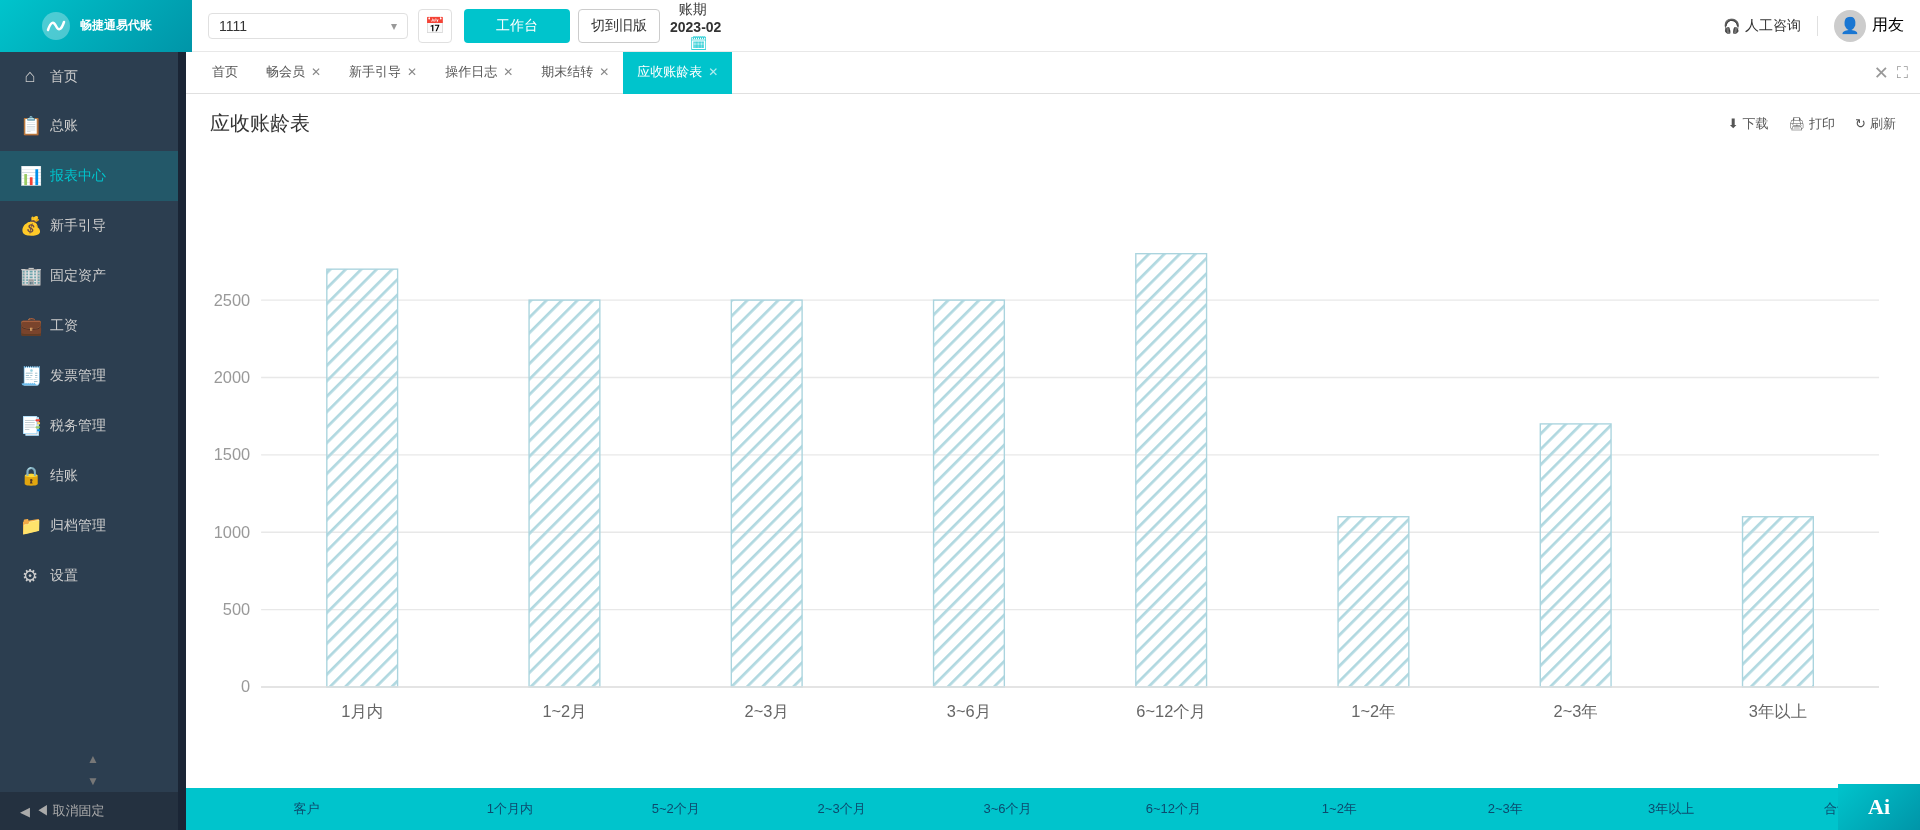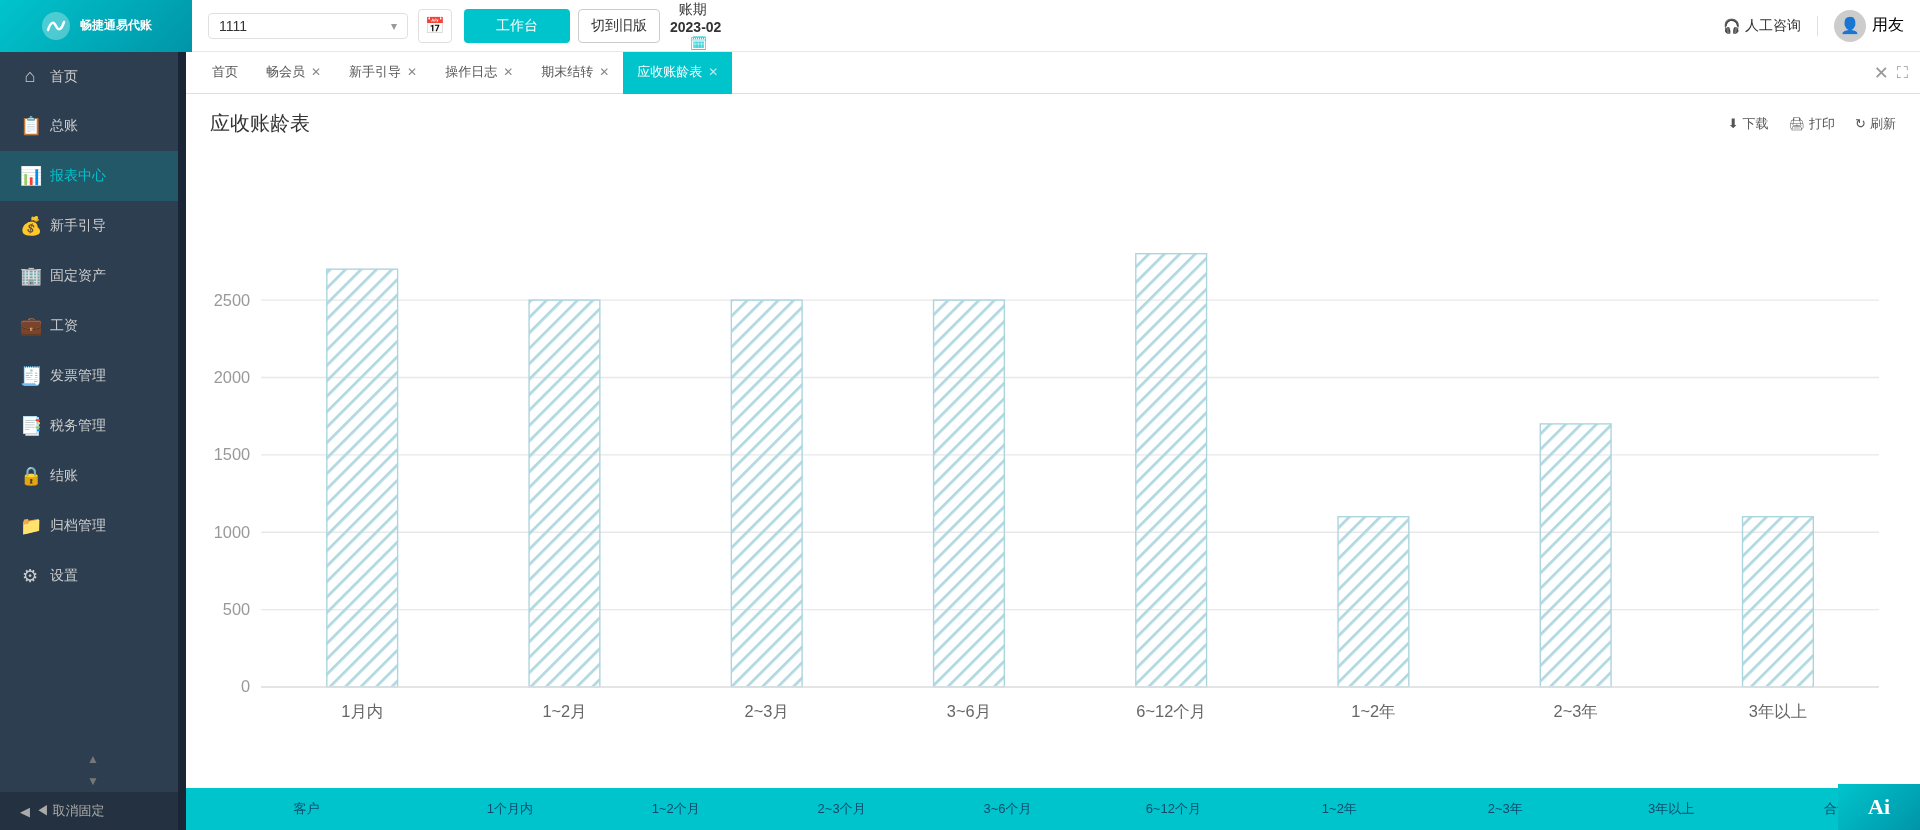--- a/index.html
+++ b/index.html
@@ -521,21 +521,21 @@
             <text x="1017.8125" y="382" text-anchor="middle" font-size="12" fill="#666">2~3年</text>
             <rect x="1140.015625" y="235.33333333333334" width="51.84375" height="124.66666666666666" fill="url(#hatch-7)" stroke="#aad4de" stroke-width="1"></rect>
             <text x="1165.9375" y="382" text-anchor="middle" font-size="12" fill="#666">3年以上</text>
             <line x1="55" x2="1240" y1="360" y2="360" stroke="#e0e0e0" stroke-width="1"></line>
           </svg>
       </div>
 
       <div class="table-header" id="table-header-row">
       <div class="th-cell">客户</div>
           <div class="th-cell">1个月内</div>
-          <div class="th-cell">1~2个月</div>
+          <div class="th-cell">5~2个月</div>
           <div class="th-cell">2~3个月</div>
           <div class="th-cell">3~6个月</div>
           <div class="th-cell">6~12个月</div>
           <div class="th-cell">1~2年</div>
           <div class="th-cell">2~3年</div>
           <div class="th-cell">3年以上</div>
           <div class="th-cell">合计</div>
         </div>
 
     </div>

